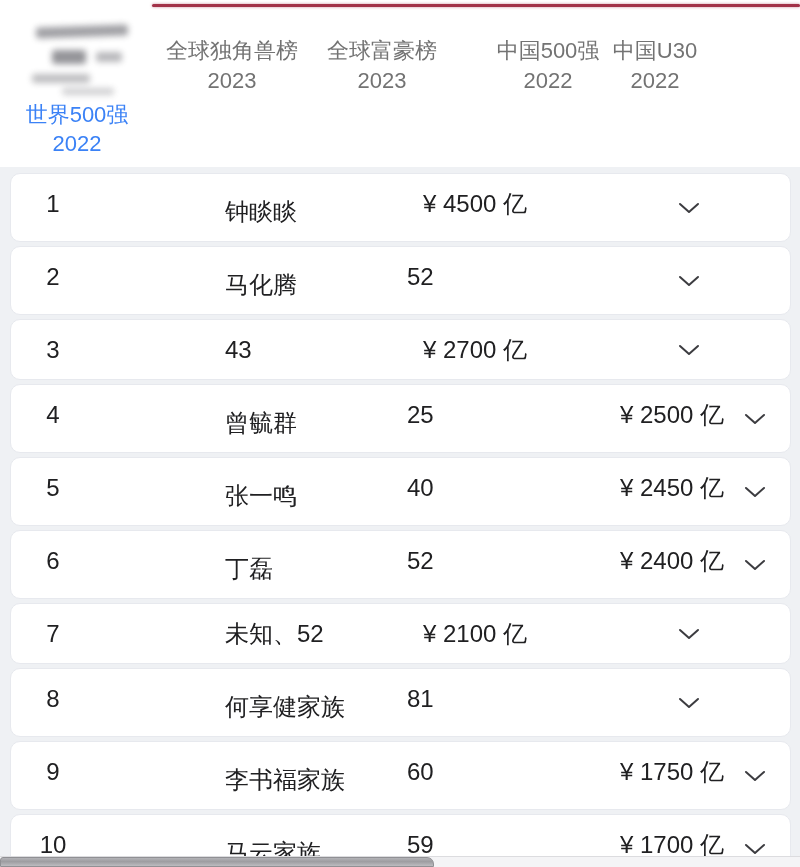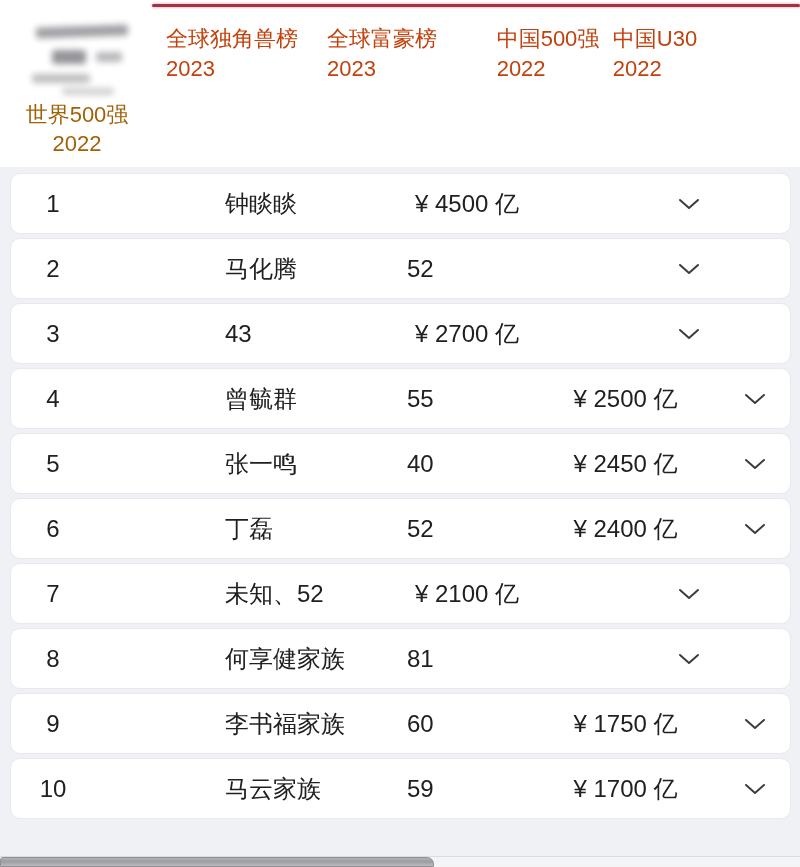--- a/index.html
+++ b/index.html
@@ -19,31 +19,31 @@
   .blur-logo{position:absolute;left:28px;top:8px;width:106px;height:90px;filter:blur(3px);opacity:.65;}
   .blur-logo .smudge{position:absolute;background:#4a4a52;border-radius:3px;}
   .smudge.s1{left:8px;top:18px;width:92px;height:11px;transform:rotate(-2deg);opacity:.8;}
   .smudge.s2{left:24px;top:42px;width:34px;height:14px;opacity:.9;}
   .smudge.s3{left:68px;top:44px;width:26px;height:10px;opacity:.6;}
   .smudge.s4{left:4px;top:66px;width:58px;height:9px;opacity:.55;}
   .smudge.s5{left:34px;top:80px;width:52px;height:7px;opacity:.4;}
   
   .tabs{position:absolute;left:0;top:24px;width:800px;height:66px;}
   .tab{
-    position:absolute;top:0;transform:translateX(-50%);
-    text-align:left;font-size:22px;line-height:30px;color:#c2410c;
+    position:absolute;top:12px;transform:translateX(-50%);
+    text-align:center;font-size:22px;line-height:30px;color:#737373;
     white-space:nowrap;cursor:pointer;
   }
   .tabs .tab:nth-child(1){left:232px;}
   .tabs .tab:nth-child(2){left:382px;}
   .tabs .tab:nth-child(3){left:523px;margin-left:25px;}
   .tabs .tab:nth-child(4){left:655px;}
   .tab-active{
     position:absolute;left:77px;top:100px;transform:translateX(-50%);
-    text-align:center;font-size:22px;line-height:29px;color:#a16207;
+    text-align:center;font-size:22px;line-height:29px;color:#3b82f6;
     white-space:nowrap;cursor:pointer;
   }
   
   .list-section{
     position:absolute;left:0;right:0;top:167px;bottom:0;
     background:#eff1f4;
   }
   .cards{
     padding:6px 9px 0 10px;
     display:flex;flex-direction:column;gap:4px;
@@ -53,23 +53,23 @@
     background:#ffffff;border:1px solid #e7e9ee;border-radius:10px;
     min-height:61px;padding:15px 0;
     display:grid;
     grid-template-columns:84px 130px 182px 120px 1fr 66px;
     align-items:start;
     font-size:24px;line-height:29px;color:#202022;
     cursor:pointer;
   }
   .cell{white-space:normal;}
   .cell.rank{text-align:center;}
-  .cell.name{text-align:left;}
+  .cell.name{text-align:left;margin-top:8px;}
   .cell.age{text-align:left;}
-  .cell.wealth{text-align:center;white-space:nowrap;}
+  .cell.wealth{text-align:right;white-space:nowrap;}
   .chev{
     align-self:center;justify-self:end;padding-right:24px;
     display:flex;align-items:center;
   }
   
   .hscroll-track{
     position:absolute;left:0;right:0;bottom:0;height:11px;
     background:#f4f4f6;border-top:1px solid #dcdcdf;box-sizing:border-box;
   }
   .hscroll-thumb{
@@ -154,21 +154,21 @@
       <svg width="22" height="12" viewBox="0 0 22 12">
         <path d="M2 2 L11 10 L20 2" fill="none" stroke="#3c3c40" stroke-width="2" stroke-linecap="round" stroke-linejoin="round"></path>
       </svg>
     </div>
   </div>
 
   <div class="card">
     <div class="cell rank">4</div>
     <div class="cell spacer"></div>
     <div class="cell name">曾毓群</div>
-    <div class="cell age">55</div>
+    <div class="cell age">25</div>
     <div class="cell wealth">¥ 2500 亿</div>
     <div class="chev">
       <svg width="22" height="12" viewBox="0 0 22 12">
         <path d="M2 2 L11 10 L20 2" fill="none" stroke="#3c3c40" stroke-width="2" stroke-linecap="round" stroke-linejoin="round"></path>
       </svg>
     </div>
   </div>
 
   <div class="card">
     <div class="cell rank">5</div>

